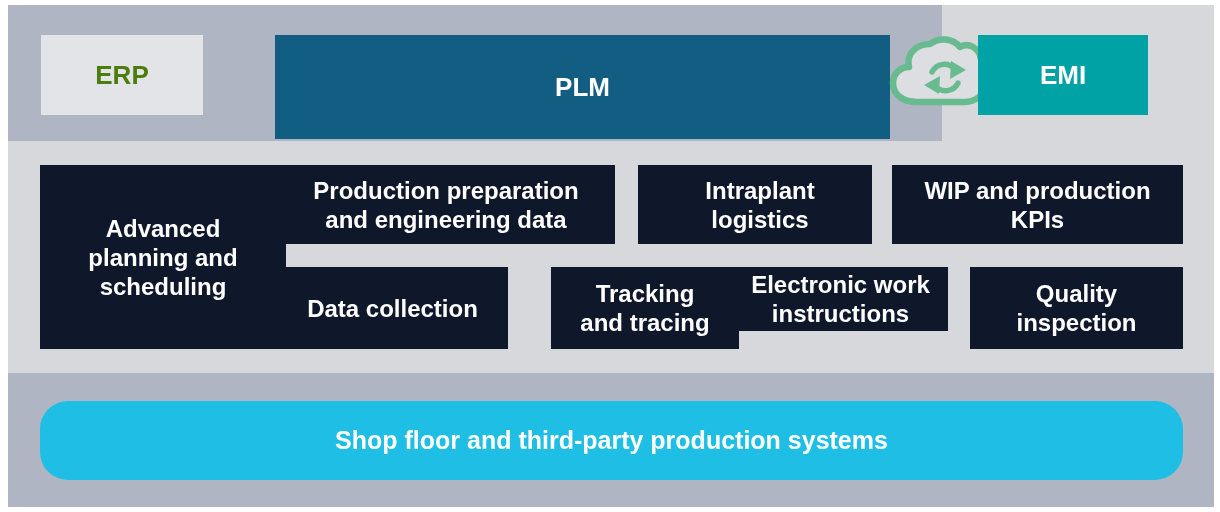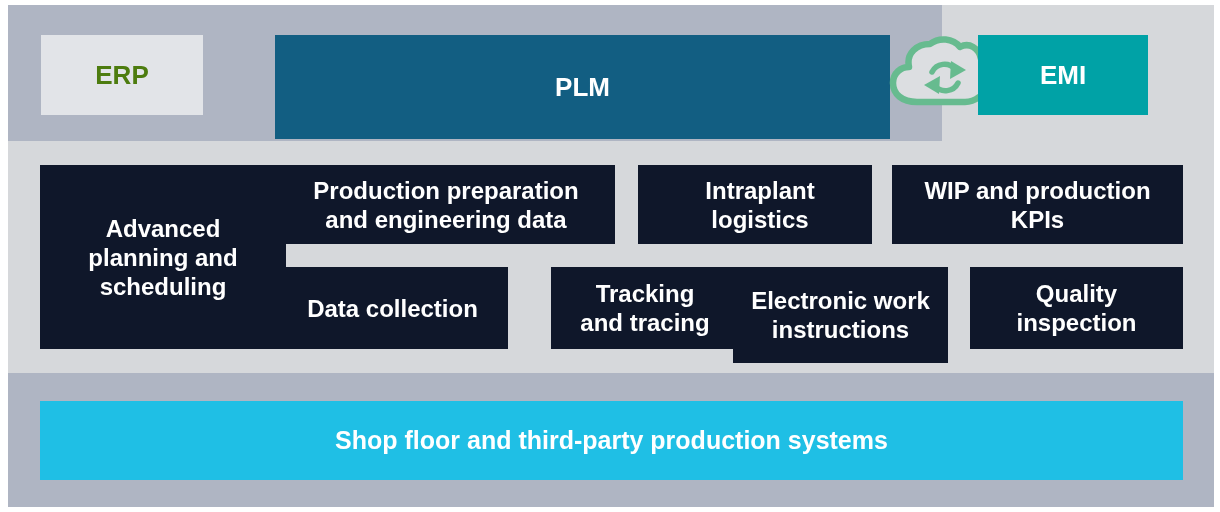--- a/index.html
+++ b/index.html
@@ -46,26 +46,26 @@
   }
 
   
   .teal { background: #0f172a; font-size: 24px; line-height: 29px; }
   .aps      { left: 40px;  top: 165px; width: 246px; height: 184px; }
   .r1a      { left: 277px; top: 165px; width: 338px; height: 79px; }
   .r1b      { left: 638px; top: 165px; width: 234px; height: 79px; padding-left: 10px; }
   .r1c      { left: 892px; top: 165px; width: 291px; height: 79px; }
   .r2a      { left: 277px; top: 267px; width: 231px; height: 82px; }
   .r2b      { left: 551px; top: 267px; width: 188px; height: 82px; }
-  .r2c      { left: 733px; top: 267px; width: 215px; height: 96px; }
+  .r2c      { left: 733px; top: 267px; width: 215px; height: 64px; }
   .r2d      { left: 970px; top: 267px; width: 213px; height: 82px; }
 
   
   .shopfloor { left: 40px; top: 401px; width: 1143px; height: 79px;
-               background: #1fbfe5; font-size: 25px; }
+               background: #1fbfe5; font-size: 25px; border-radius: 28px; }
 </style>
 </head>
 <body>
 
 <div class="canvas">
 
   <div class="panel"></div>
   <div class="band top"></div>
   <div class="band bottom"></div>
 

